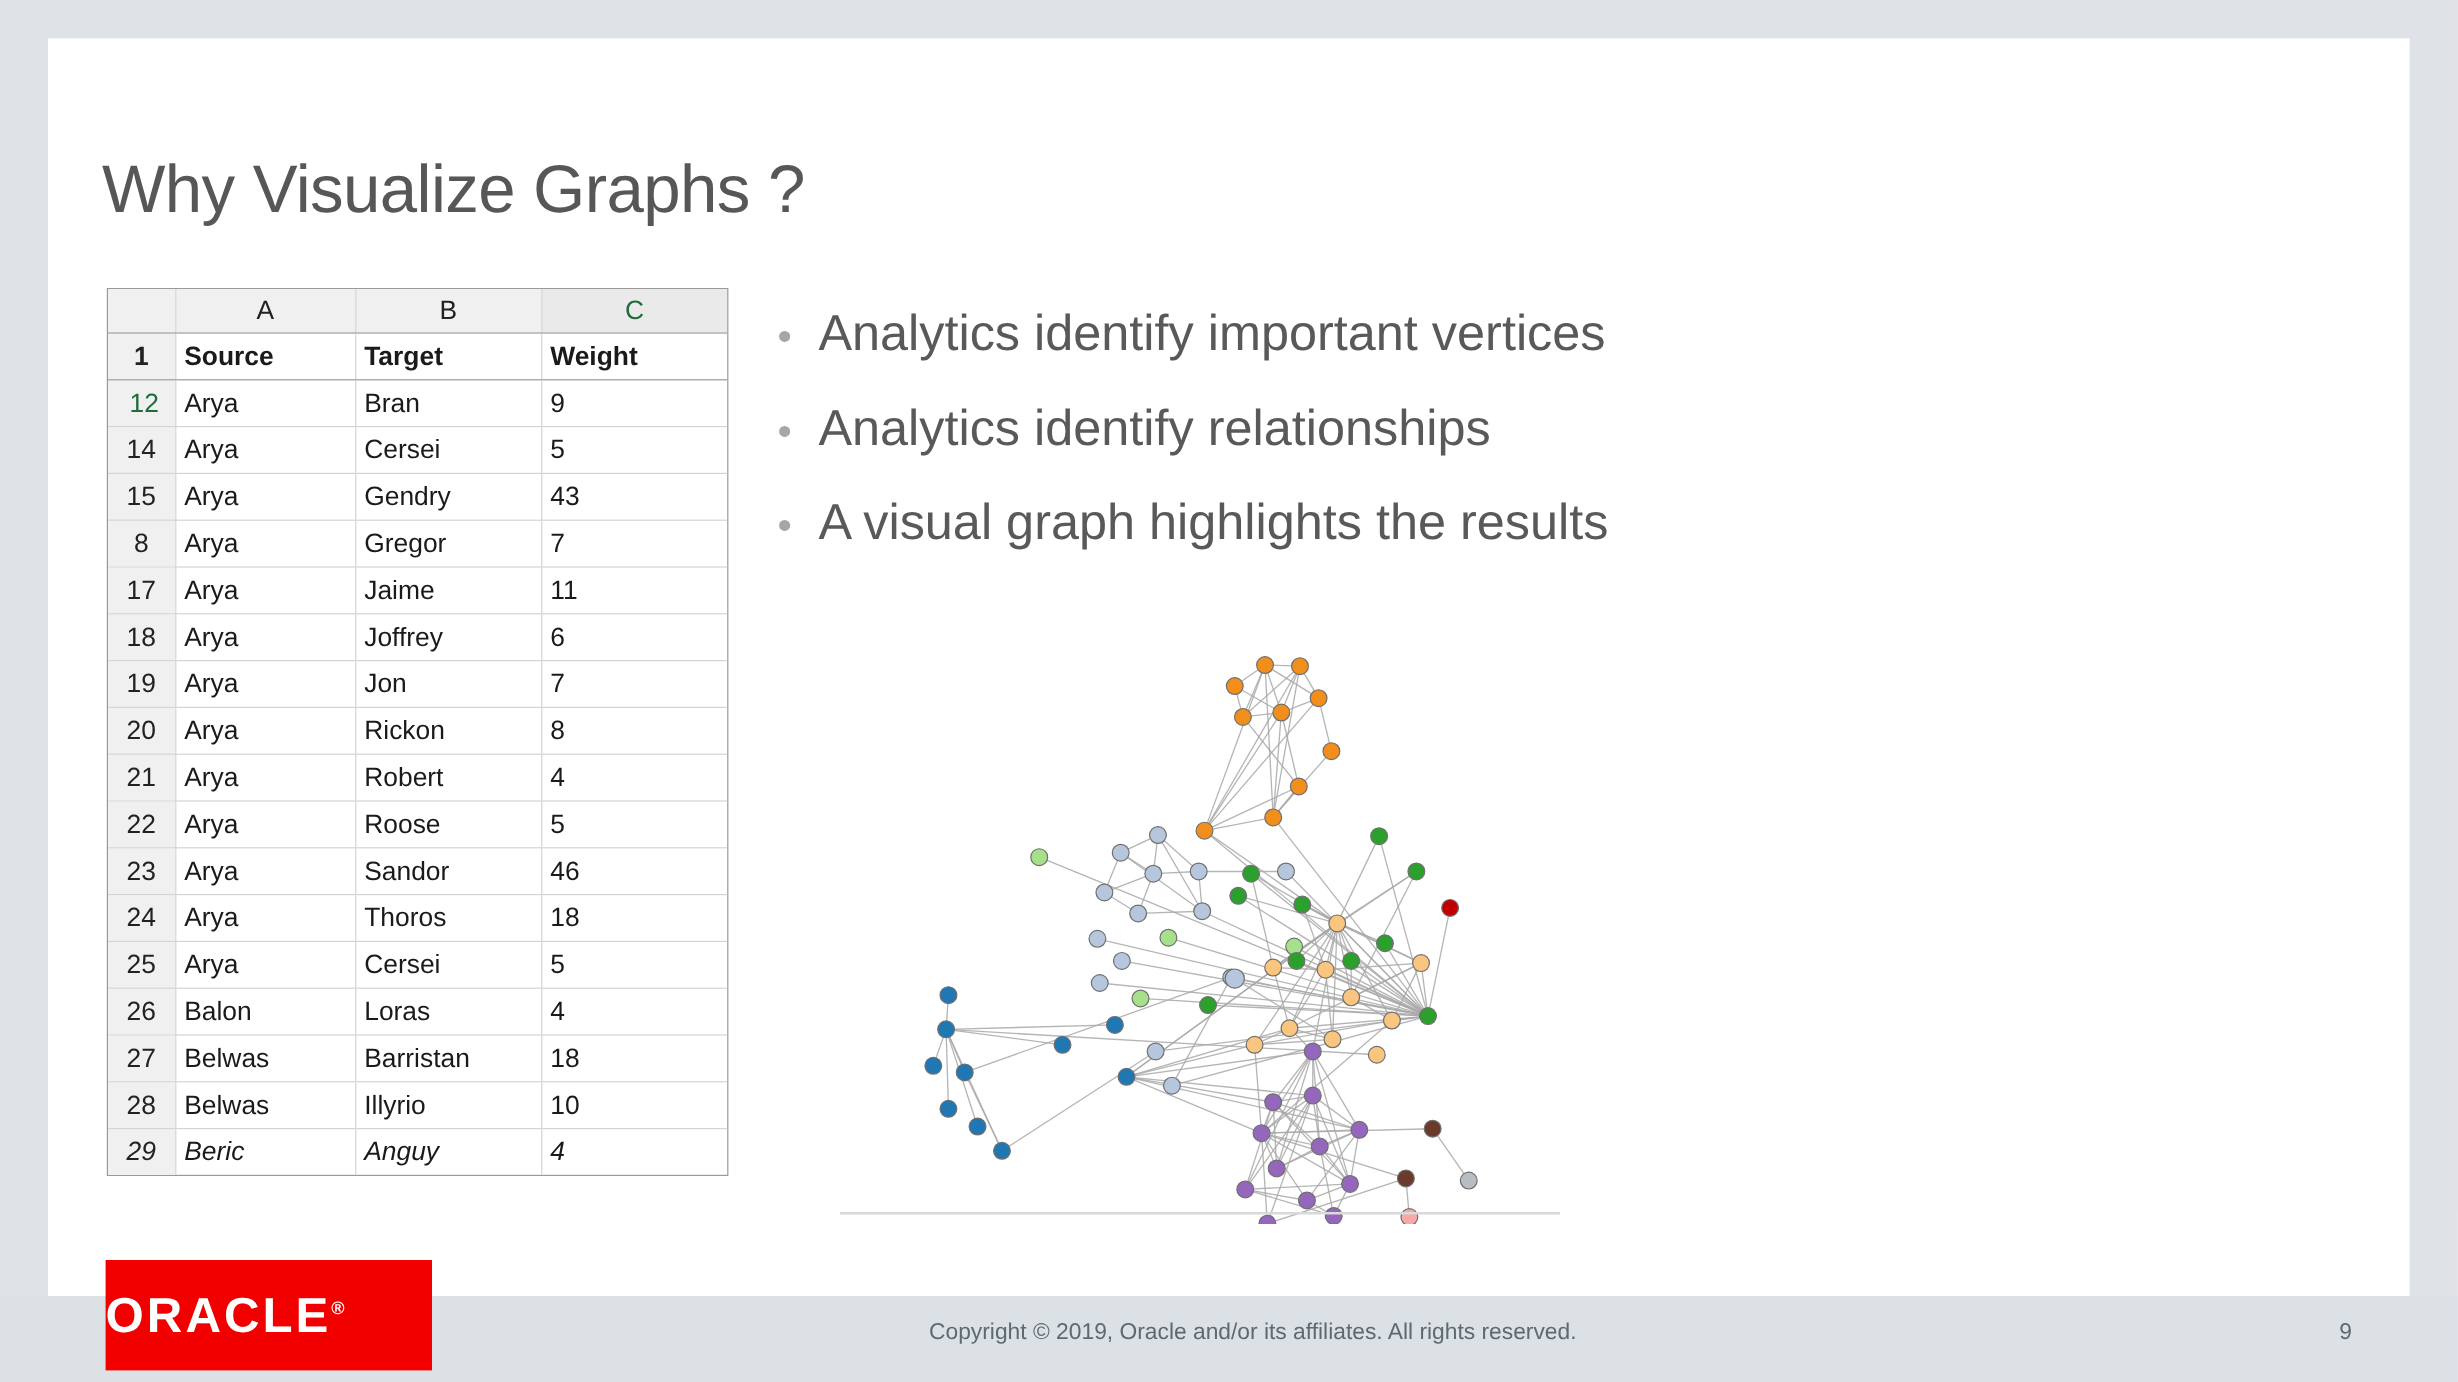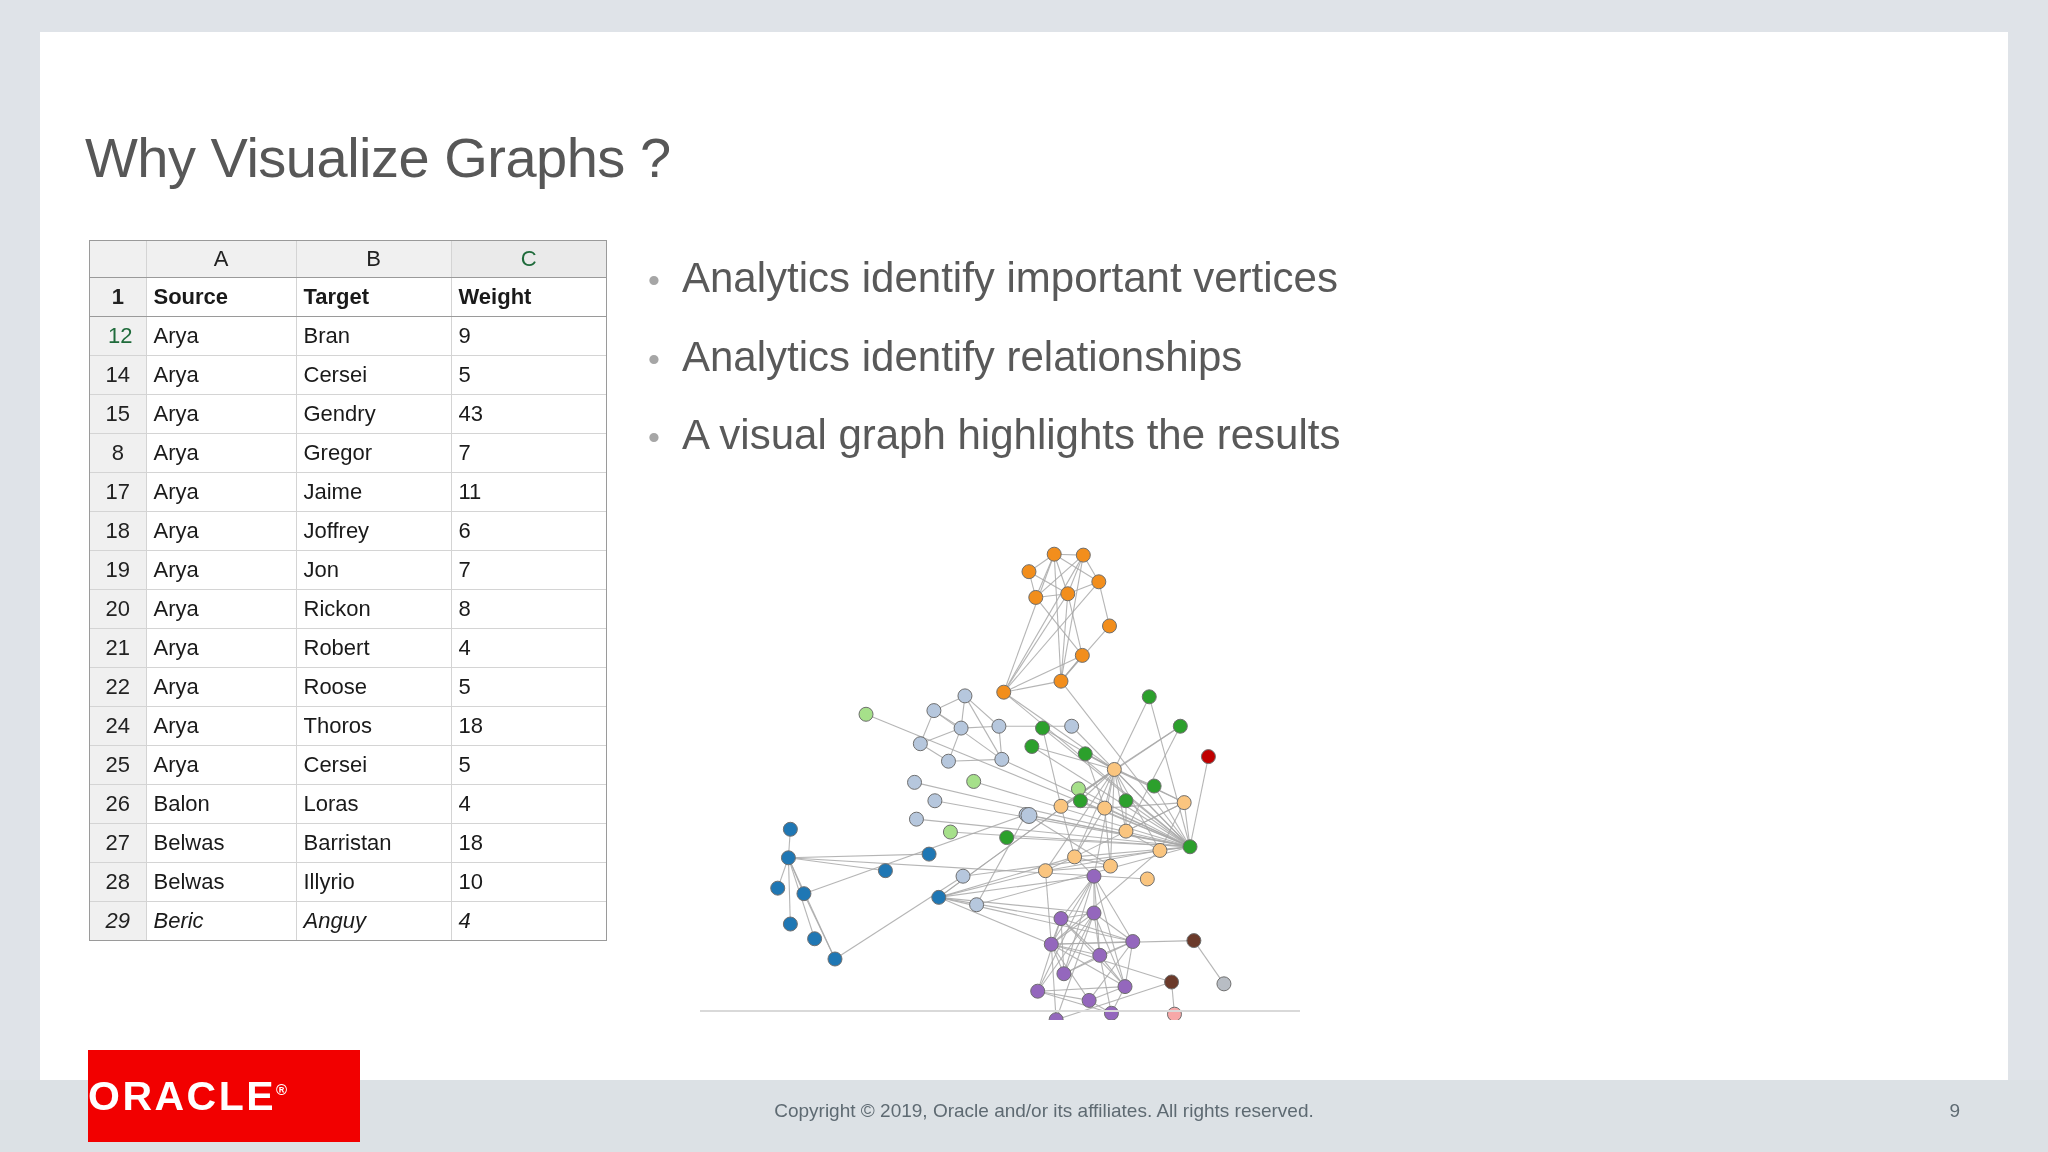--- a/index.html
+++ b/index.html
@@ -273,20 +273,26 @@
             <td class="rownum">21</td>
             <td>Arya</td>
             <td>Robert</td>
             <td class="cell-weight">4</td>
           </tr>
           <tr>
             <td class="rownum">22</td>
             <td>Arya</td>
             <td>Roose</td>
             <td class="cell-weight">5</td>
+          </tr>
+          <tr>
+            <td class="rownum">23</td>
+            <td>Arya</td>
+            <td>Sandor</td>
+            <td class="cell-weight">46</td>
           </tr>
           <tr>
             <td class="rownum">24</td>
             <td>Arya</td>
             <td>Thoros</td>
             <td class="cell-weight">18</td>
           </tr>
           <tr>
             <td class="rownum">25</td>
             <td>Arya</td>

